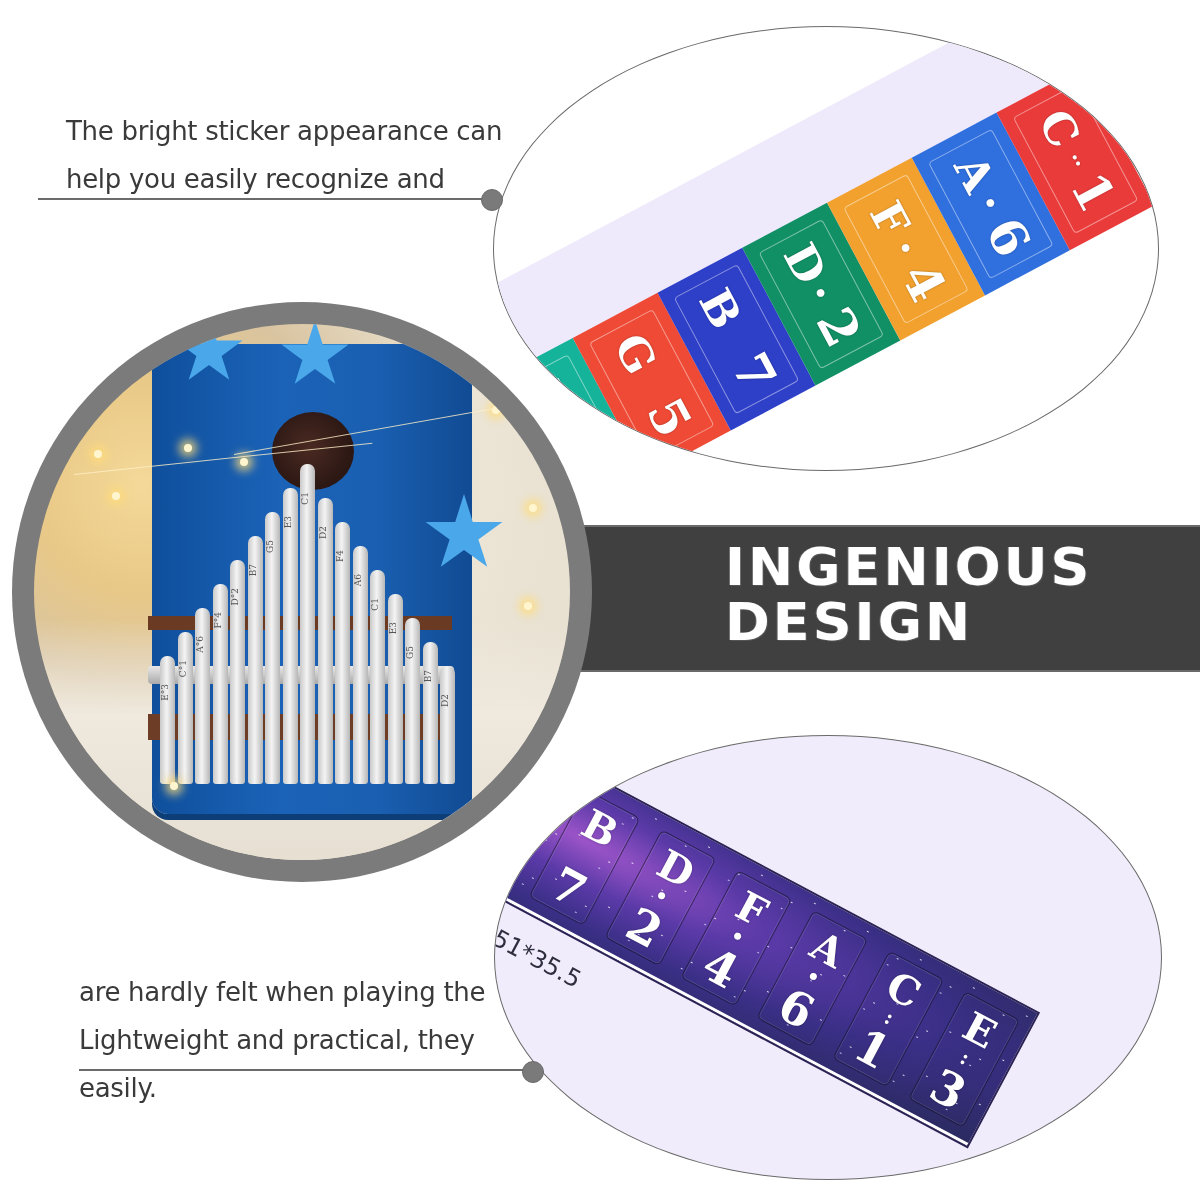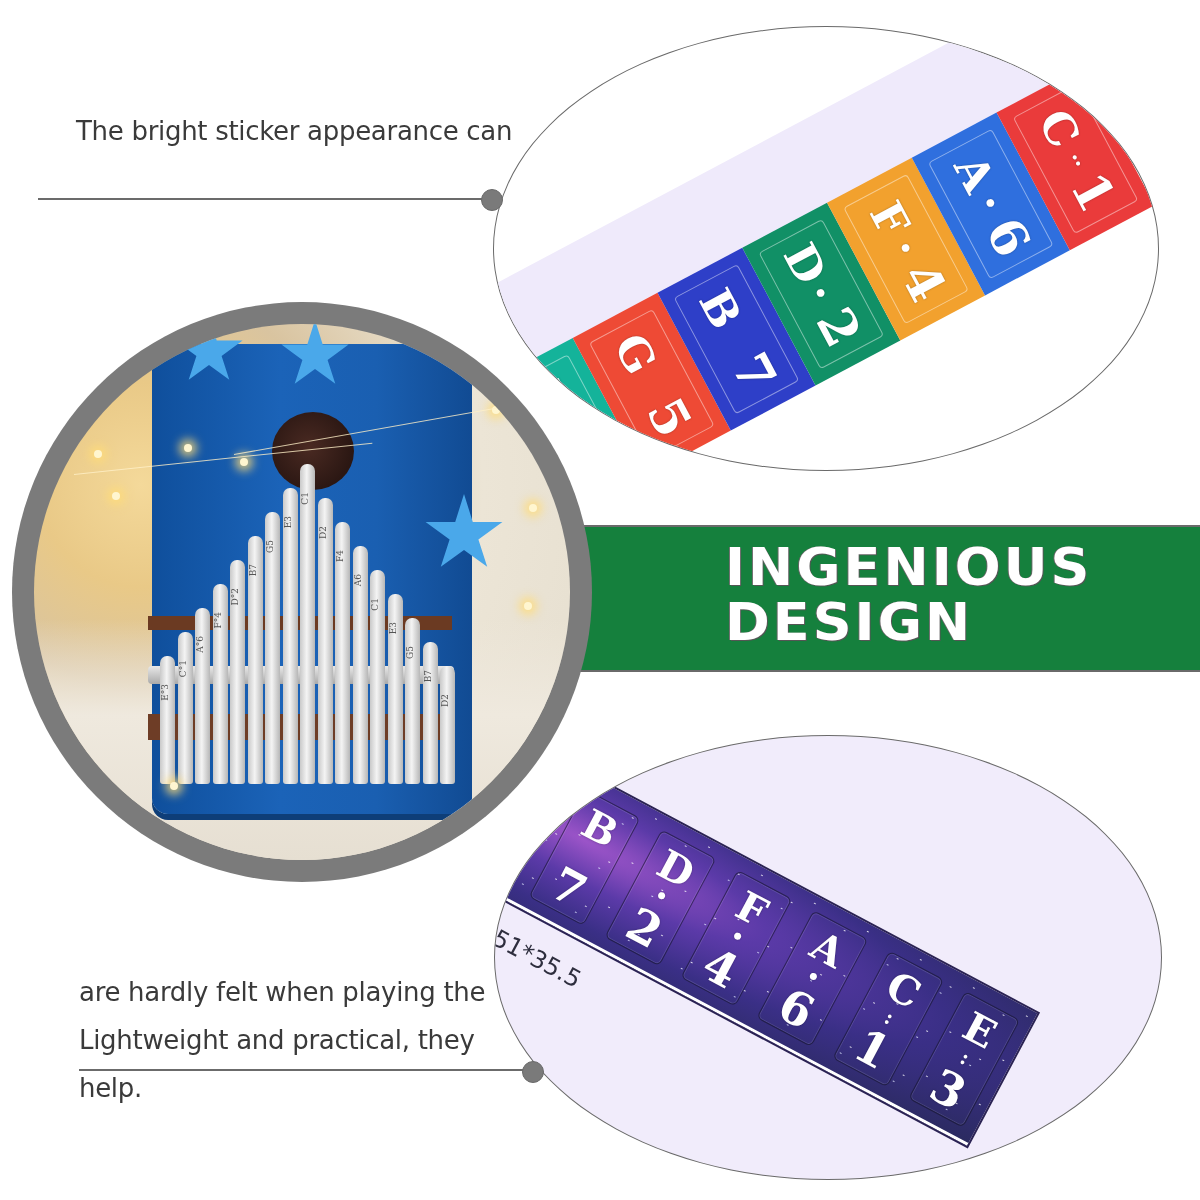--- a/index.html
+++ b/index.html
@@ -5,21 +5,21 @@
   html, body { margin: 0; padding: 0; }
   body { width: 1200px; height: 1200px; background: #ffffff; position: relative; overflow: hidden; font-family: "DejaVu Sans", sans-serif; }
 
   
   .feature-text { position: absolute; color: #3a3a3a; font-size: 26px; line-height: 48px; font-family: "DejaVu Sans", sans-serif; letter-spacing: -0.3px; }
   .feature-text span { display: block; white-space: nowrap; }
   .connector-line { position: absolute; height: 1.5px; background: #6b6b6b; }
   .connector-dot { position: absolute; width: 22px; height: 22px; border-radius: 50%; background: #7a7a7a; border: 1px solid #6a6a6a; box-sizing: border-box; }
 
   
-  .band { position: absolute; left: 560px; top: 525px; width: 640px; height: 147px; background: #15803d; border-top: 2px solid #6a6a6a; border-bottom: 2px solid #6a6a6a; box-sizing: border-box; }
+  .band { position: absolute; left: 560px; top: 525px; width: 640px; height: 147px; background: #404040; border-top: 2px solid #6a6a6a; border-bottom: 2px solid #6a6a6a; box-sizing: border-box; }
   .band-title { position: absolute; left: 165px; top: 10px; color: #ffffff; font-family: "DejaVu Sans", sans-serif; font-weight: bold; font-size: 54px; line-height: 58px; letter-spacing: 3px; text-shadow: 1px 1px 0 #555, -1px 0 0 #666; transform: scaleY(0.95); }
   .band-title span { display: block; }
 
   
   .photo-ring { position: absolute; left: 12px; top: 302px; width: 580px; height: 580px; border-radius: 50%; background: #7b7b7b; }
   .photo { position: absolute; left: 22px; top: 22px; width: 536px; height: 536px; border-radius: 50%; overflow: hidden;
     background: radial-gradient(circle at 20% 30%, #f4d99a 0%, #e9c987 18%, #d9c4a0 35%, #ece5d6 60%, #e3dccd 100%); }
   .fur { position: absolute; left: 0; bottom: 0; width: 100%; height: 45%; background: linear-gradient(180deg, rgba(240,235,225,0) 0%, #efe9de 40%, #e6dfd2 100%); }
   .kalimba-body { position: absolute; left: 118px; top: 20px; width: 320px; height: 470px; background: linear-gradient(90deg, #0f4f9c 0%, #1b63b8 40%, #1a5fb1 70%, #114b93 100%); border-radius: 10px 10px 16px 16px; box-shadow: 0 6px 0 #0e3e78; }
   .sound-hole { position: absolute; left: 240px; top: 88px; width: 82px; height: 78px; border-radius: 50%; background: radial-gradient(circle at 45% 45%, #4a2a22 0%, #2b1713 70%); }
@@ -58,29 +58,30 @@
       radial-gradient(1px 1px at 55% 35%, #fff 50%, transparent 51%),
       radial-gradient(1px 1px at 75% 80%, #fff 50%, transparent 51%),
       radial-gradient(1px 1px at 90% 15%, #fff 50%, transparent 51%),
       radial-gradient(1.5px 1.5px at 45% 55%, #dfe6ff 50%, transparent 51%);
     background-size: 60px 50px; opacity: 0.8; pointer-events: none; }
   .size-label { position: absolute; font-size: 24px; color: #2e2e3e; font-family: "DejaVu Sans", sans-serif; transform-origin: 0 0; }
 </style>
 </head>
 <body>
 
-<div class="feature-text" style="left:76px; top:107px;">
+<div class="feature-text" style="left:66px; top:107px;">
   <span>The bright sticker appearance can</span>
+  <span>help you easily recognize and</span>
 </div>
 <div class="connector-line" style="left:38px; top:198px; width:450px;"></div>
 
 <div class="feature-text" style="left:79px; top:968px;">
   <span>are hardly felt when playing the</span>
   <span>Lightweight and practical, they</span>
-  <span>help.</span>
+  <span>easily.</span>
 </div>
 <div class="connector-line" style="left:79px; top:1069px; width:450px;"></div>
 
 <div class="band">
   <div class="band-title">
     <span>INGENIOUS</span>
     <span>DESIGN</span>
   </div>
 </div>
 

